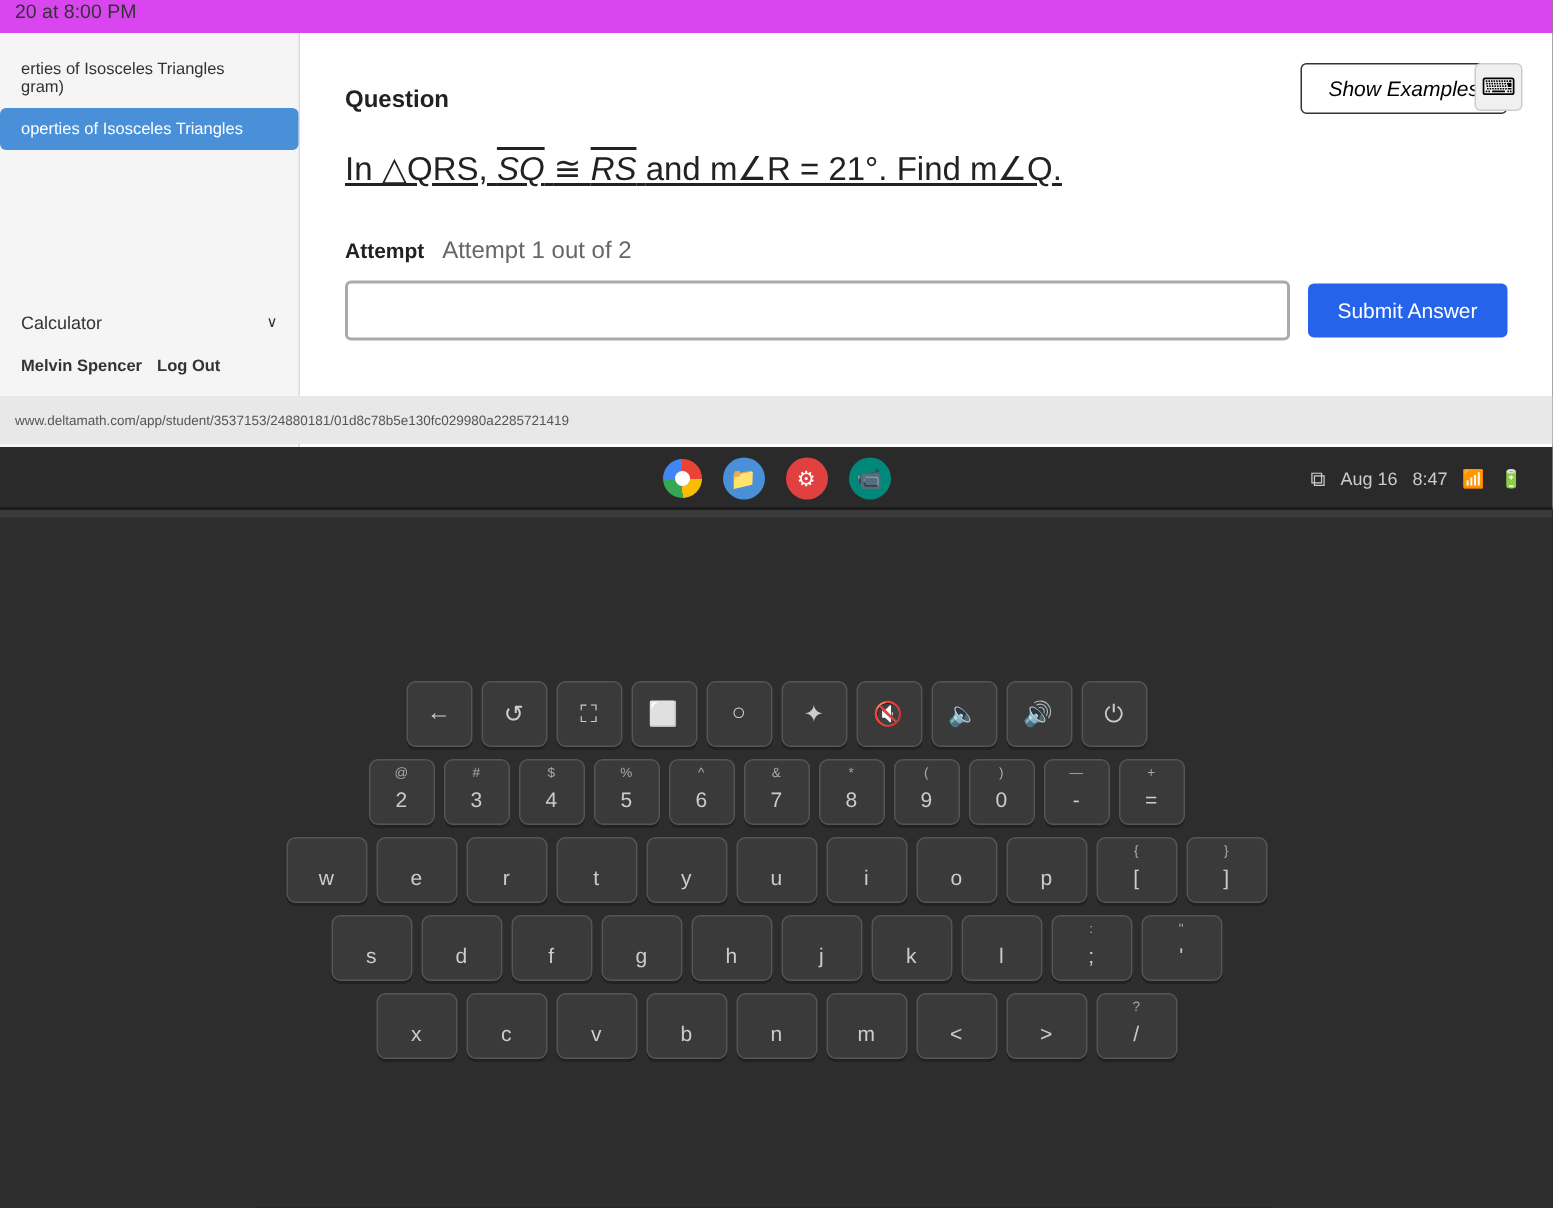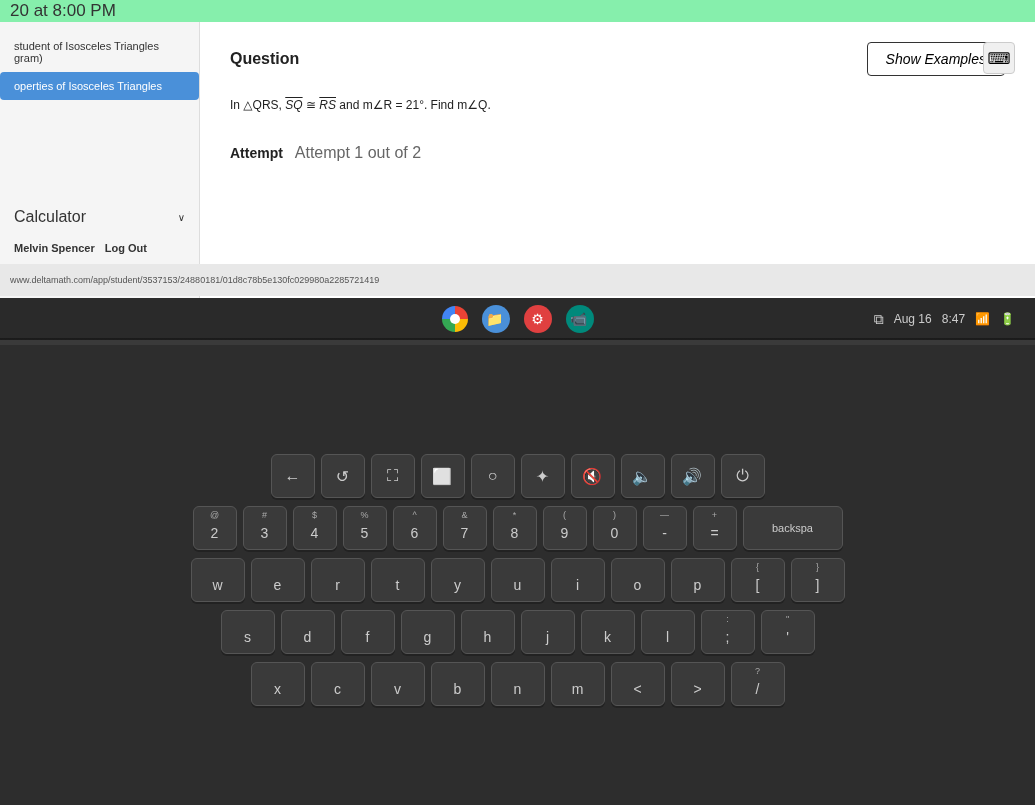--- a/index.html
+++ b/index.html
@@ -20,25 +20,24 @@
       height: 340px;
       background: #f0f0f0;
       overflow: hidden;
     }
 
     
     .top-bar {
       position: absolute;
       top: 0; left: 0; right: 0;
       height: 22px;
-      background: #86efac;
-      display: flex;
-      align-items: center;
+      background: #d946ef;
+      display: flex;
       padding: 0 10px;
-      font-size: 17px;
+      font-size: 13px;
       color: #333;
     }
 
     
     .taskbar {
       position: absolute;
       bottom: 0; left: 0; right: 0;
       height: 42px;
       background: #2a2a2a;
       display: flex;
@@ -114,44 +113,45 @@
     
     .main-panel {
       flex: 1;
       padding: 20px 30px;
       position: relative;
     }
 
     .question-header {
       display: flex;
       justify-content: space-between;
-      align-items: center;
+      align-items: flex-end;
       margin-bottom: 20px;
     }
     .question-label {
       font-size: 16px;
       font-weight: bold;
       color: #222;
     }
     .show-examples-btn {
       border: 1px solid #333;
       background: white;
       padding: 8px 18px;
       font-size: 14px;
       cursor: pointer;
       border-radius: 4px;
       font-style: italic;
       font-weight: 500;
     }
 
     .question-text {
-      font-size: 12px;
+      font-size: 22px;
       color: #222;
       margin-bottom: 30px;
       line-height: 1.5;
+      text-decoration: underline;
     }
 
     .answer-section {
       margin-top: 10px;
     }
     .answer-label {
       font-size: 14px;
       font-weight: bold;
       color: #222;
       margin-bottom: 10px;
@@ -322,33 +322,33 @@
 <div class="screen">
 
   <div class="top-bar">
     <span>20 at 8:00 PM</span>
   </div>
 
   <div class="content">
 
     <div class="sidebar">
       <div class="sidebar-item">
-        <div style="font-size:11px;">student of Isosceles Triangles</div>
+        <div style="font-size:11px;">erties of Isosceles Triangles</div>
         <div style="font-size:11px;">gram)</div>
       </div>
       <div class="sidebar-item active">
         <div style="font-size:11px;">operties of Isosceles Triangles</div>
       </div>
 
       <div style="height: 100px;"></div>
 
       <div style="padding: 8px 14px;">
         <div class="sidebar-footer" style="position:relative; bottom: auto; left: auto; width: auto; padding: 0;">
           <div class="calculator-row">
-            <span style="font-size:16px;">Calculator</span>
+            <span style="font-size:12px;">Calculator</span>
             <span style="font-size:10px;">∨</span>
           </div>
           <div style="margin-top: 16px; display:flex; gap: 10px; font-weight: bold;">
             <span style="font-size:11px;">Melvin Spencer</span>
             <span style="font-size:11px; cursor:pointer;">Log Out</span>
           </div>
         </div>
       </div>
     </div>
 
@@ -369,20 +369,24 @@
         <span> ≅ </span>
         <span style="text-decoration: overline; font-style: italic;">RS</span>
         <span> and m∠R = 21°. Find m∠Q.</span>
       </div>
 
       <div class="answer-section">
         <div class="answer-label">
           <span>Attempt</span>
           <span class="attempt-text">Attempt 1 out of 2</span>
         </div>
+        <div class="answer-row">
+          <input class="answer-input" type="text" placeholder="" style="">
+          <button class="submit-btn">Submit Answer</button>
+        </div>
       </div>
 
     </div>
   </div>
 
   <div class="url-bar">
     <span>www.deltamath.com/app/student/3537153/24880181/01d8c78b5e130fc029980a2285721419</span>
   </div>
 
   <div class="taskbar">
@@ -486,23 +490,20 @@
       <span class="key-main">0</span>
     </div>
     <div class="key key-small">
       <span class="key-top">—</span>
       <span class="key-main">-</span>
     </div>
     <div class="key key-small">
       <span class="key-top">+</span>
       <span class="key-main">=</span>
     </div>
-    <div class="key backspace-key" style="display:flex;align-items:center;justify-content:center;font-size:11px;">
-      <span>backspa</span>
-    </div>
   </div>
 
   <div class="key-row">
     <div class="key key-medium">
       <span class="key-main">w</span>
     </div>
     <div class="key key-medium">
       <span class="key-main">e</span>
     </div>
     <div class="key key-medium">

